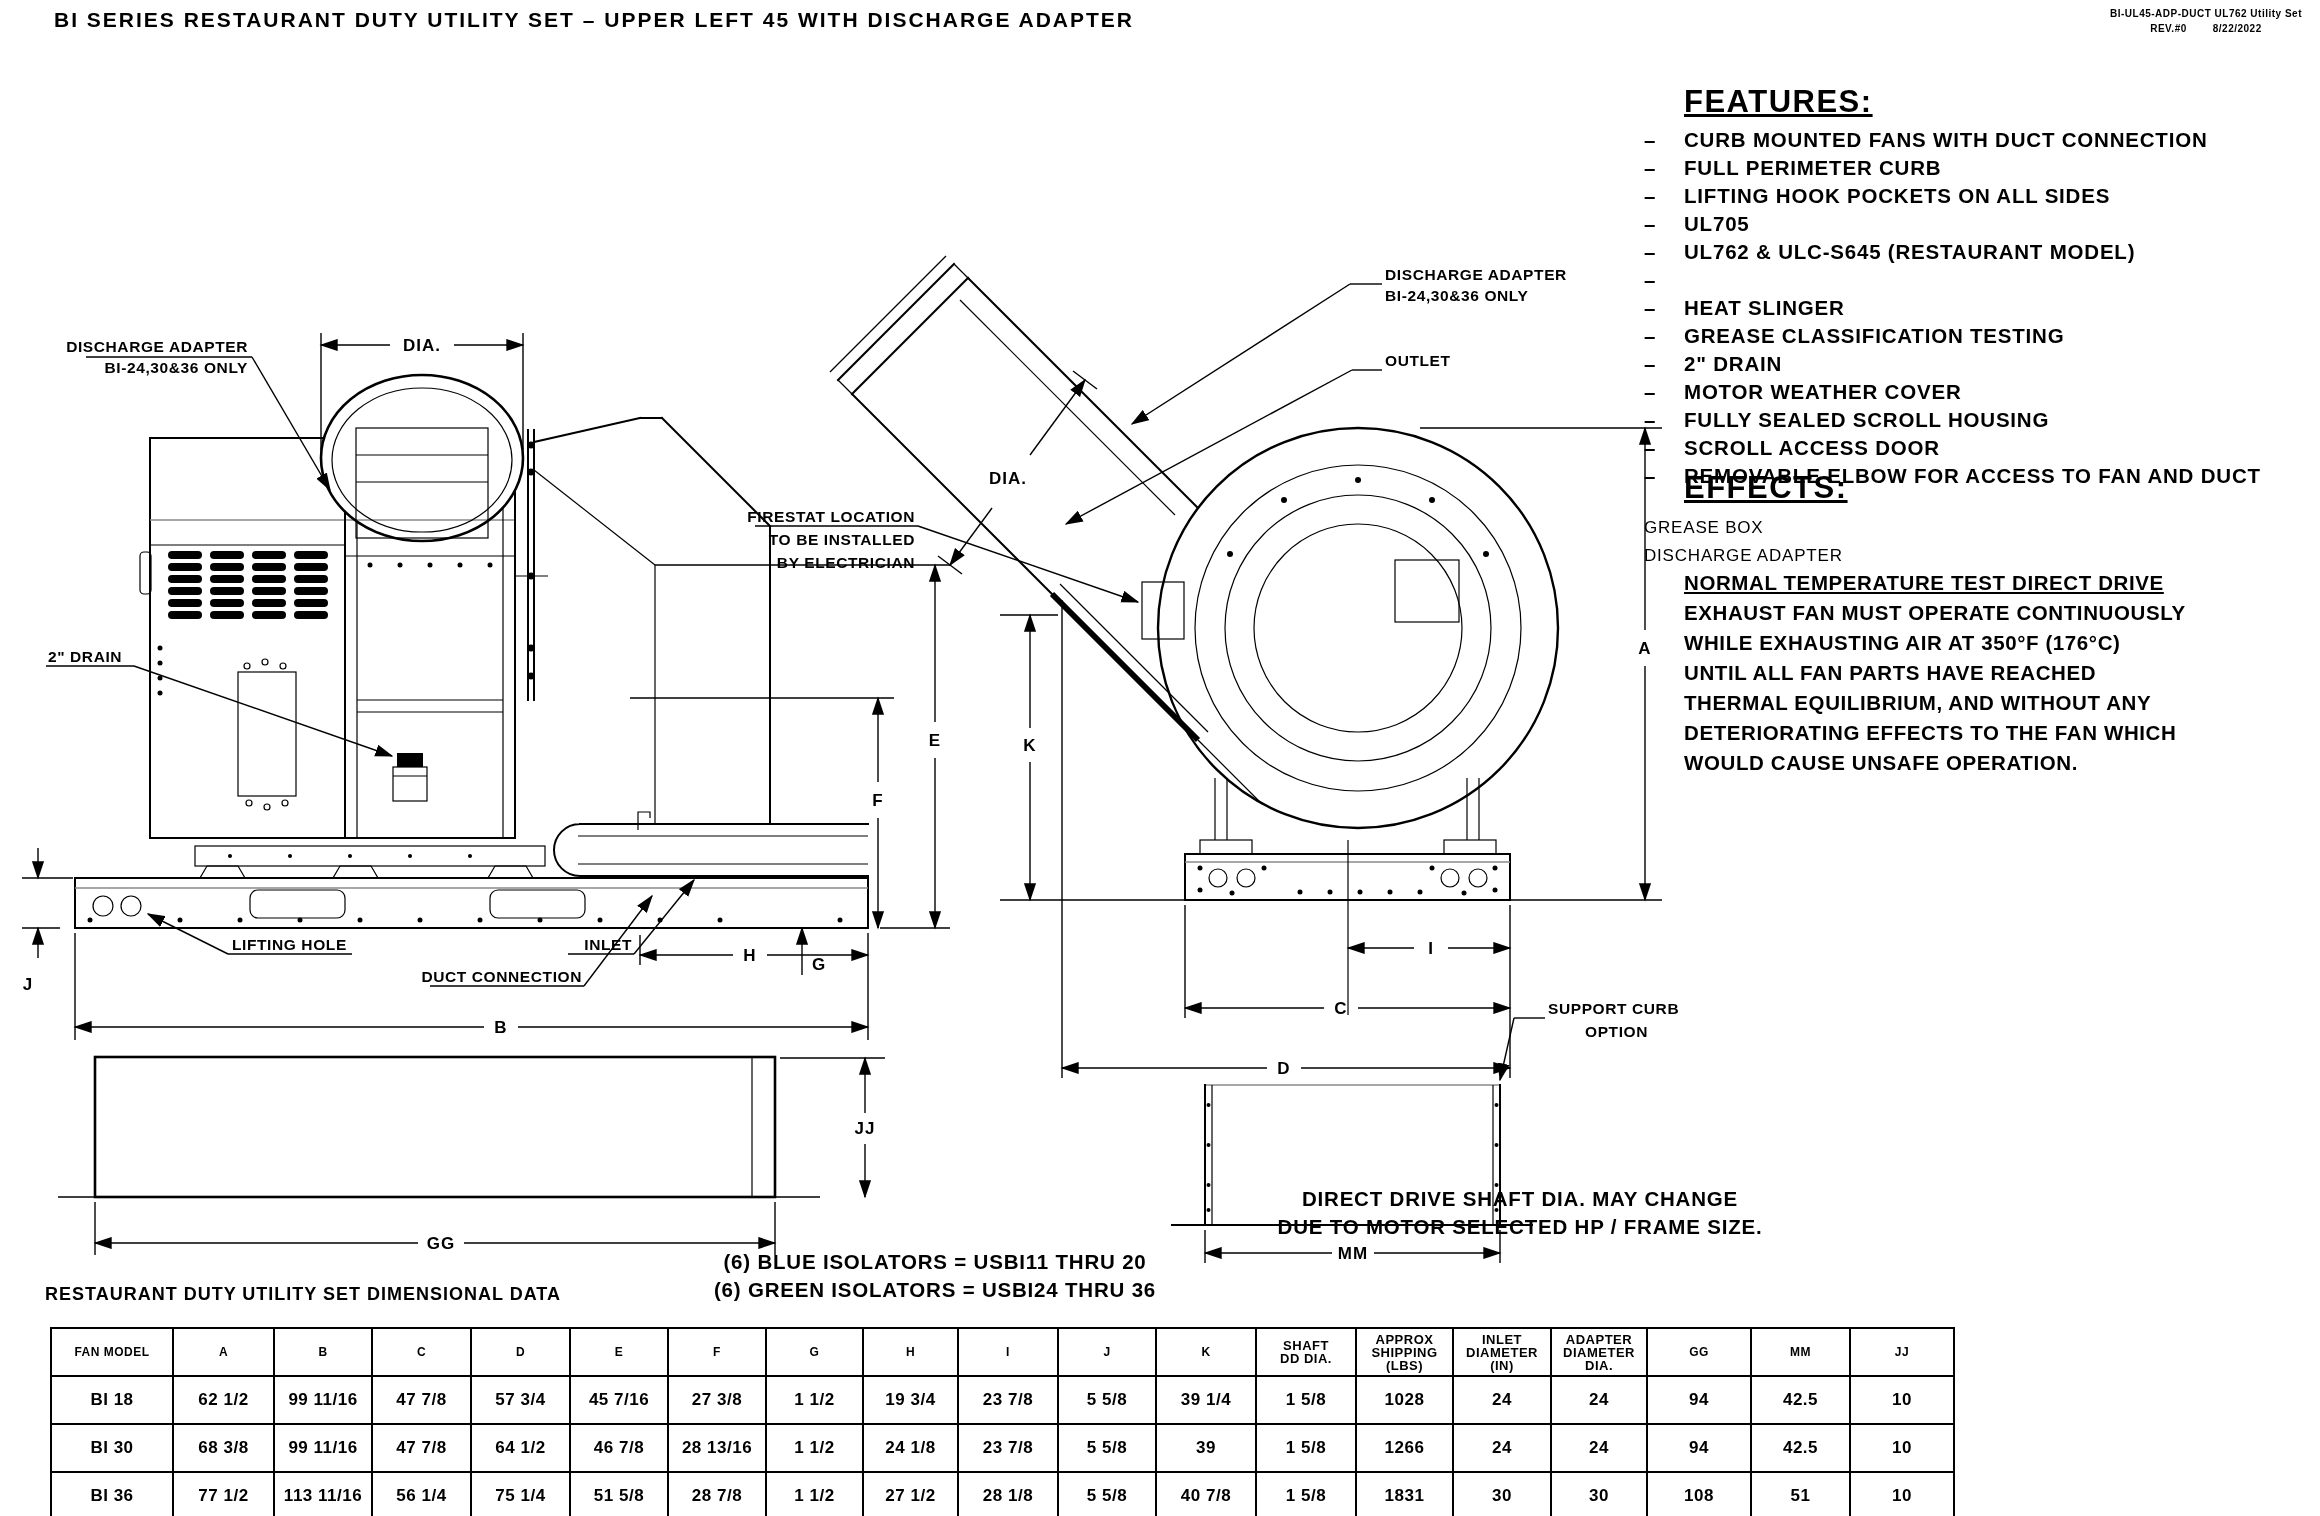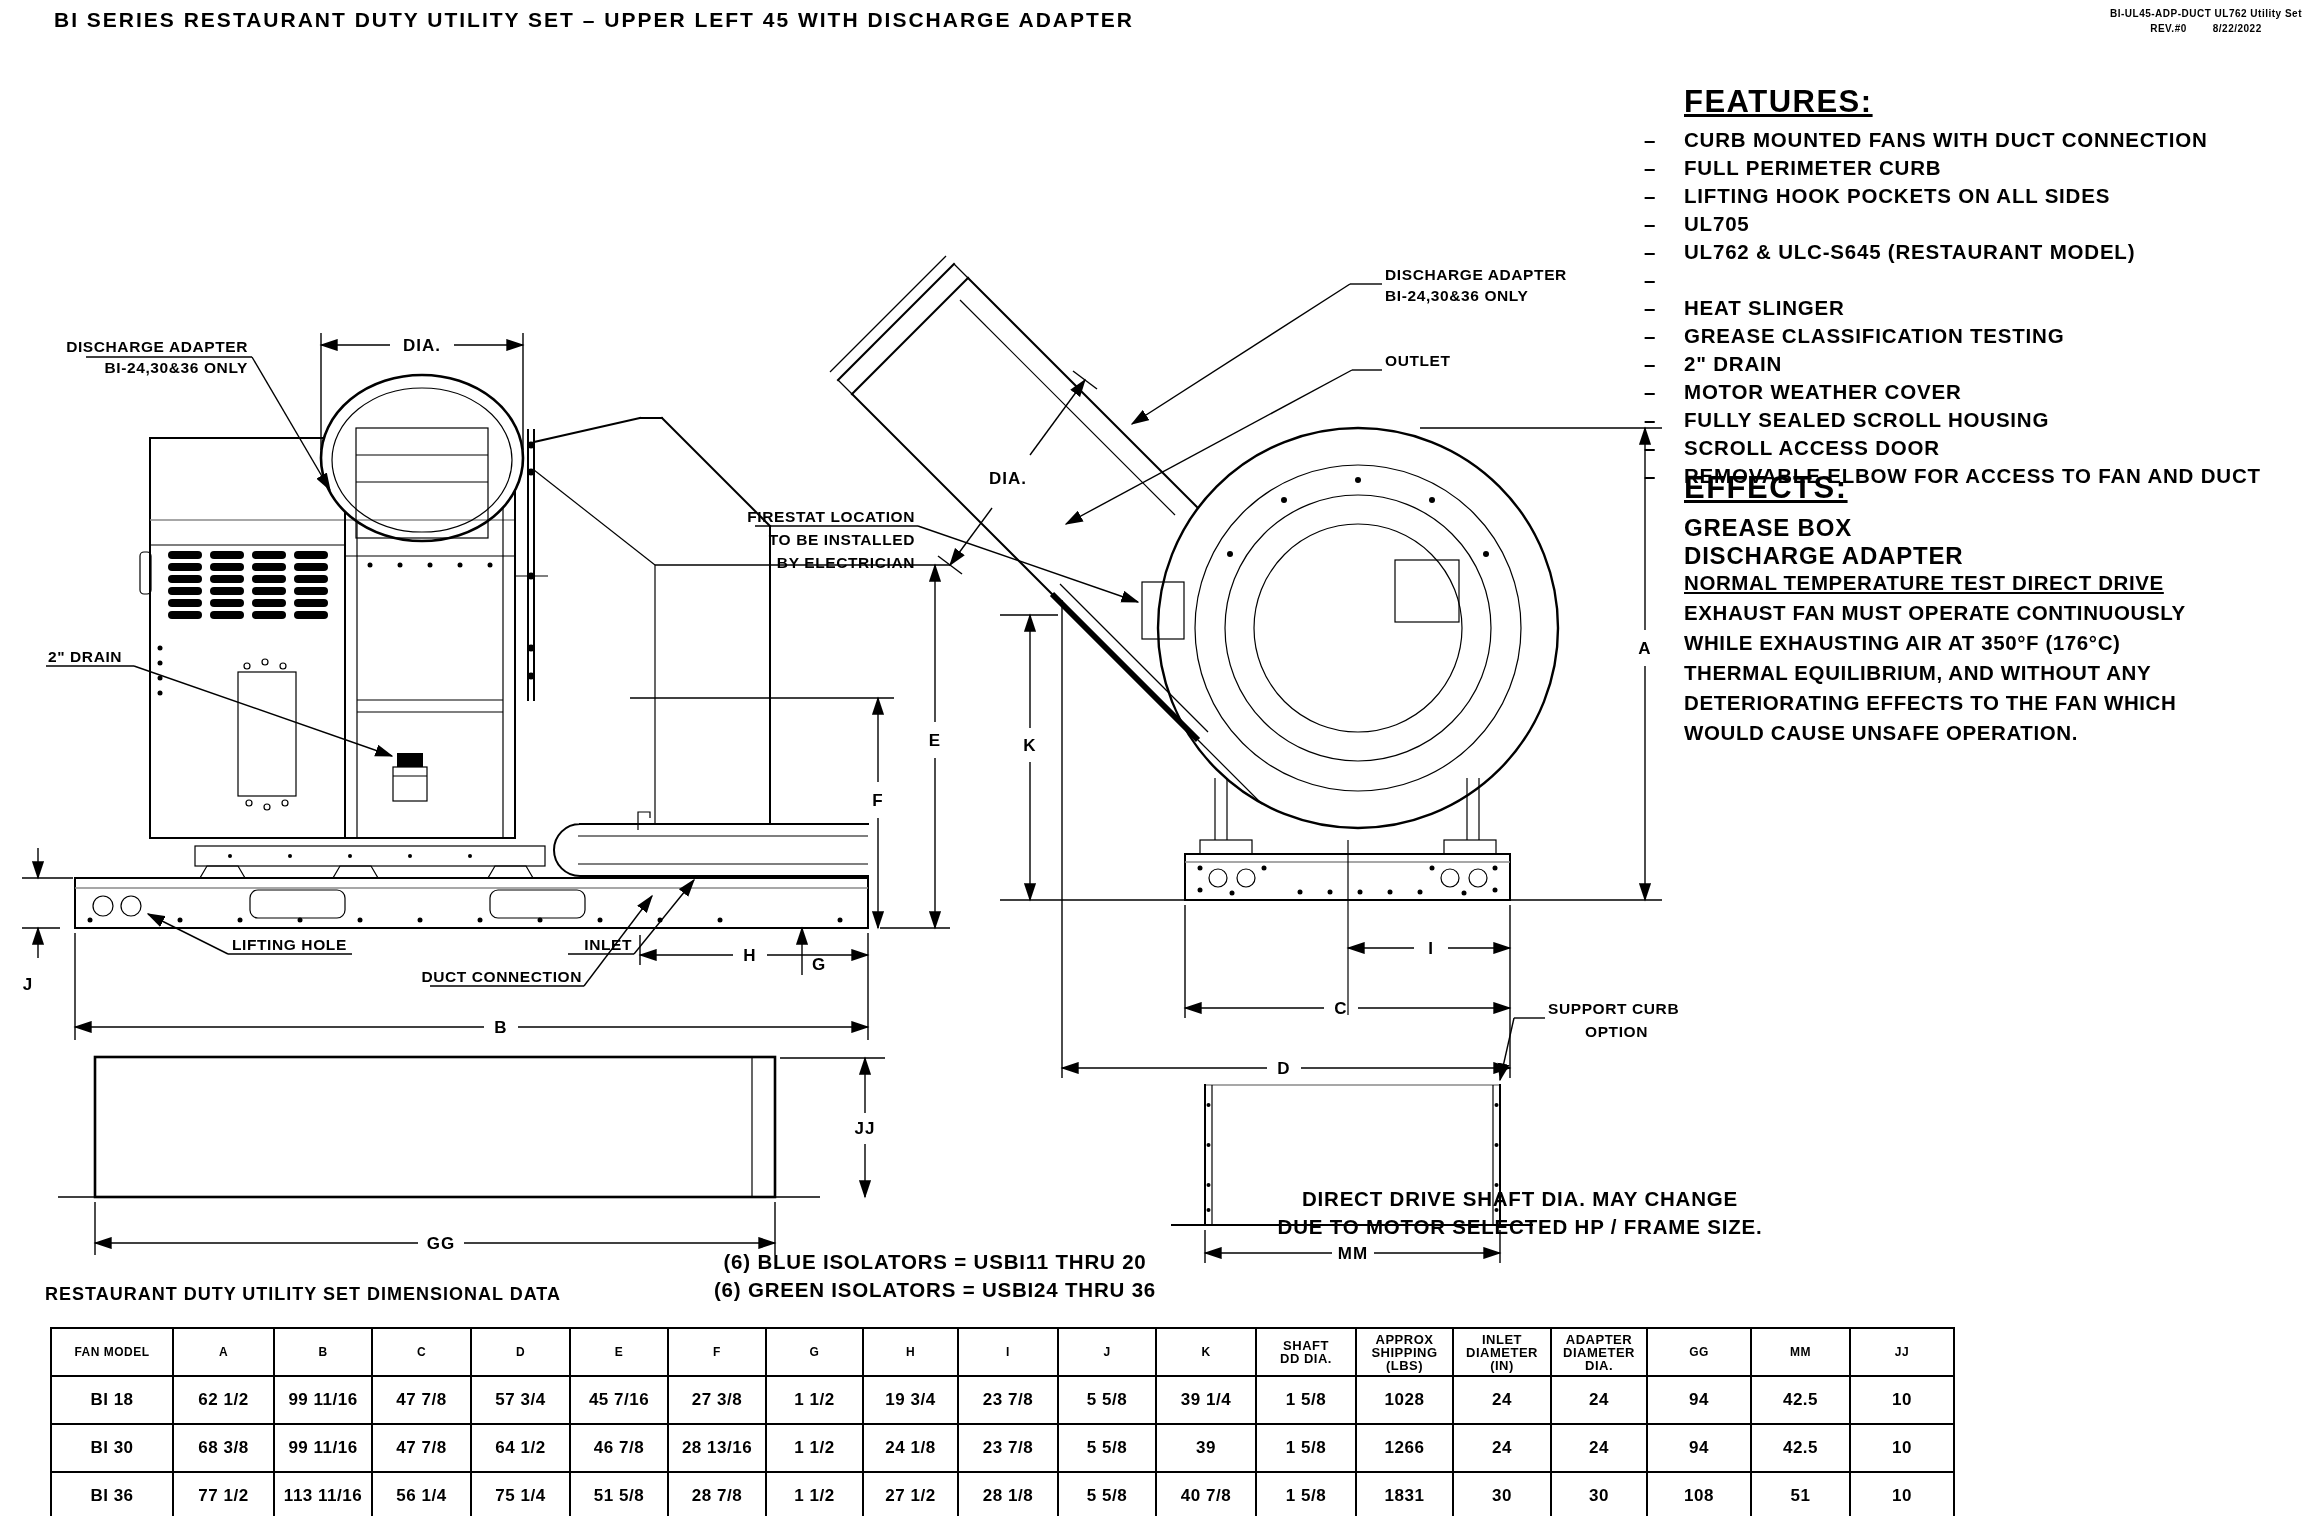--- a/index.html
+++ b/index.html
@@ -9,21 +9,21 @@
   #title{left:38px;top:8px;font-size:21px;font-weight:bold;letter-spacing:2px;white-space:nowrap;margin-left:16px;}
   #docref{right:18px;top:6px;text-align:center;font-size:10px;font-weight:bold;line-height:15px;letter-spacing:.5px;}
   #docref .gap{display:inline-block;width:26px;}
   .blockhead{font-size:31px;font-weight:bold;letter-spacing:1.5px;text-decoration:underline;}
   #features{left:1644px;top:84px;width:660px;}
   #features .hd{margin-left:40px;margin-bottom:6px;}
   .feat-row{display:flex;font-size:20.5px;font-weight:bold;letter-spacing:.8px;line-height:28px;white-space:nowrap;}
   .feat-row .dash{width:40px;flex:0 0 40px;}
   #options{left:1644px;top:470px;width:660px;}
   #options .hd{margin-left:40px;margin-bottom:8px;}
-  #options .opt{margin-left:40px;font-size:24px;font-weight:bold;letter-spacing:.8px;line-height:28px;}
+  #options .opt{font-size:17px;font-weight:normal;letter-spacing:.8px;line-height:28px;}
   #ntnote{left:1684px;top:568px;width:620px;font-size:20.5px;font-weight:bold;letter-spacing:.6px;line-height:30px;}
   #ntnote .hd{font-size:20.5px;text-decoration:underline;letter-spacing:.6px;}
   #isonotes{left:680px;top:1248px;width:510px;text-align:center;font-size:20.5px;font-weight:bold;letter-spacing:.8px;line-height:28px;white-space:nowrap;}
   #shaftnote{left:1250px;top:1185px;width:540px;text-align:center;font-size:20.5px;font-weight:bold;letter-spacing:.8px;line-height:28px;white-space:nowrap;}
   #tbl-title{left:45px;top:1284px;font-size:18px;font-weight:bold;letter-spacing:1px;}
   #dimtable{left:50px;top:1327px;}
   #dimtable table{border-collapse:collapse;table-layout:fixed;}
   #dimtable td,#dimtable th{border:2.5px solid #000;padding:0;text-align:center;vertical-align:middle;
      font-weight:bold;overflow:hidden;}
   #dimtable th{height:46px;font-size:12px;letter-spacing:.5px;white-space:pre-line;line-height:15px;}
@@ -479,20 +479,21 @@
   <div class="abs" id="options">
     <div class="hd blockhead">EFFECTS:</div>
     <div class="opt">GREASE BOX</div>
     <div class="opt">DISCHARGE ADAPTER</div>
   </div>
 
   <div class="abs" id="ntnote">
     <div class="hd">NORMAL TEMPERATURE TEST DIRECT DRIVE</div>
     <div>EXHAUST FAN MUST OPERATE CONTINUOUSLY</div>
     <div>WHILE EXHAUSTING AIR AT 350°F (176°C)</div>
+    <div>UNTIL ALL FAN PARTS HAVE REACHED</div>
     <div>THERMAL EQUILIBRIUM, AND WITHOUT ANY</div>
     <div>DETERIORATING EFFECTS TO THE FAN WHICH</div>
     <div>WOULD CAUSE UNSAFE OPERATION.</div>
   </div>
 
   <div class="abs" id="isonotes">
     <div>(6) BLUE ISOLATORS = USBI11 THRU 20</div>
     <div>(6) GREEN ISOLATORS = USBI24 THRU 36</div>
   </div>
   <div class="abs" id="shaftnote">

